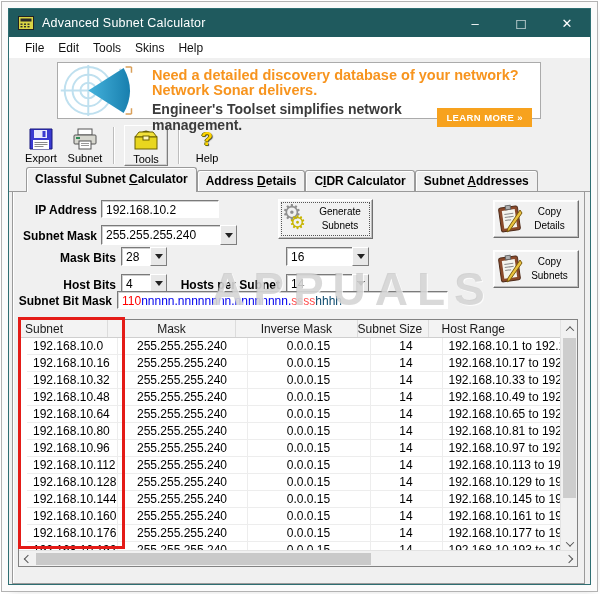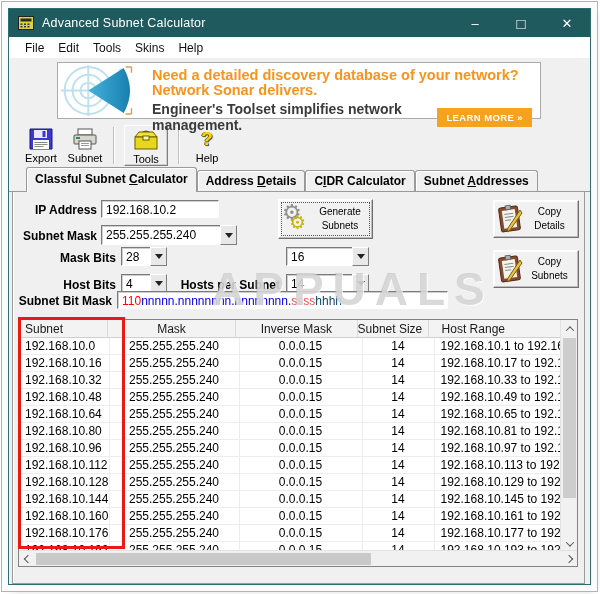--- a/index.html
+++ b/index.html
@@ -69,21 +69,21 @@
   .pushbtn .blabel { font-size:10px; color:#000; line-height:14px; text-align:center; flex:1; padding-right:5px; }
   .pushbtn.focused { outline:1px dotted #555; outline-offset:-4px; }
   .gearwrap { position:relative; width:34px; height:34px; flex:0 0 auto; }
   .gear1 { position:absolute; left:3px; top:-2px; font-size:22px; color:#8f8f8f; font-family:"DejaVu Sans", sans-serif;}
   .gear2 { position:absolute; left:10px; top:9px; font-size:19px; color:#c7b500; font-family:"DejaVu Sans", sans-serif;}
 
   
   .grid { position:absolute; left:5px; top:127px; width:560px; height:248px; background:#ffffff; border:1px solid #828282; }
   .gheader { position:absolute; left:0; top:0; width:543px; height:18px; background:#f3f3f3; display:flex; border-bottom:1px solid #cfcfcf; }
   .gheader .hcell { font-size:12px; color:#1a1a1a; padding-top:2px; border-right:1px solid #dcdcdc; overflow:hidden; white-space:nowrap; }
-  .gbody { position:absolute; left:0; top:18px; width:543px; height:214px; overflow:hidden; }
+  .gbody { position:absolute; left:0; top:18px; width:543px; height:214px; overflow:hidden;padding-left:8px; }
   table.dt { border-collapse:collapse; table-layout:fixed; width:543px; }
   table.dt td { font-size:12px; color:#000; height:16px; line-height:16px; border-bottom:1px solid #ededed; border-right:1px solid #ededed; overflow:hidden; white-space:nowrap; padding:0; }
   .c0 { width:90px; padding-left:6px !important; }
   .c1 { width:130px; text-align:center; }
   .c2 { width:123px; text-align:center; }
   .c3 { width:72px; text-align:center; }
   .c4 { width:128px; padding-left:6px !important; }
   .h0 { width:90px; padding-left:6px; }
   .h1 { width:130px; text-align:center; }
   .h2 { width:123px; text-align:center; }

